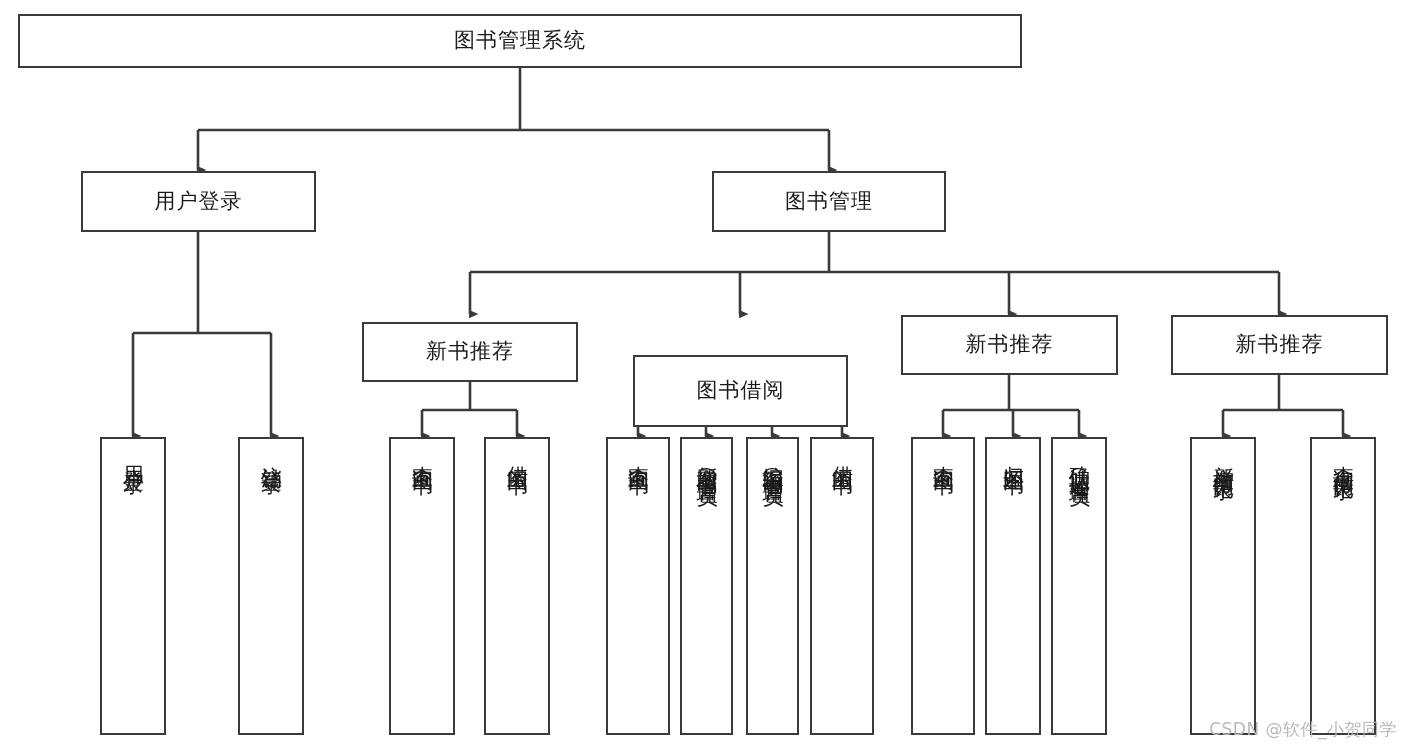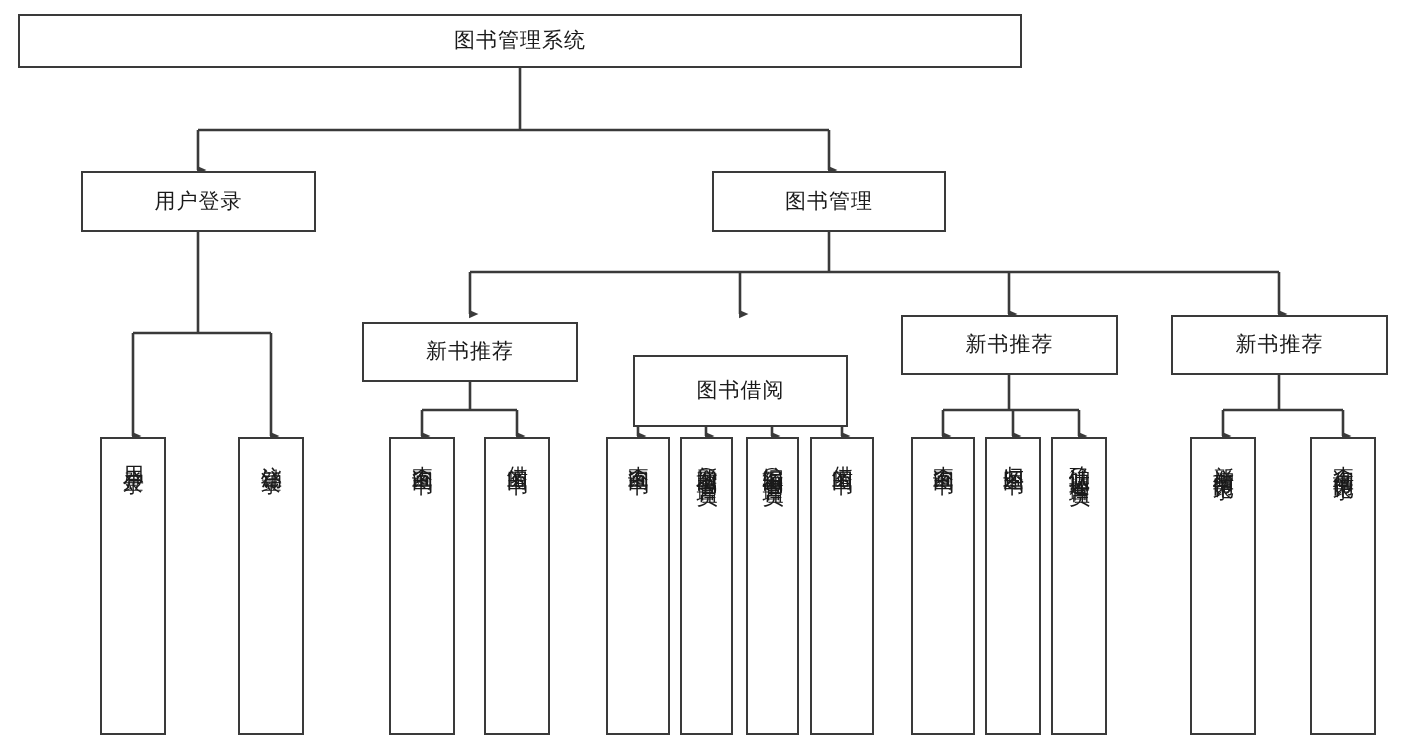--- a/index.html
+++ b/index.html
@@ -134,13 +134,14 @@
         <span class="vtext wrap" style="max-height: 278px;">确认归还（管理员）</span>
       </div>
       <div class="node leaf" style="left: 1190px; top: 437px; width: 66px; height: 298px;">
         <span class="vtext wrap" style="max-height: 278px;">新增借阅记录</span>
       </div>
       <div class="node leaf" style="left: 1310px; top: 437px; width: 66px; height: 298px;">
         <span class="vtext wrap" style="max-height: 278px;">查询借阅记录</span>
       </div>
     </div>
 
+  <div id="watermark">CSDN @软件_小贺同学</div>
 </div>
 
 </body></html>

